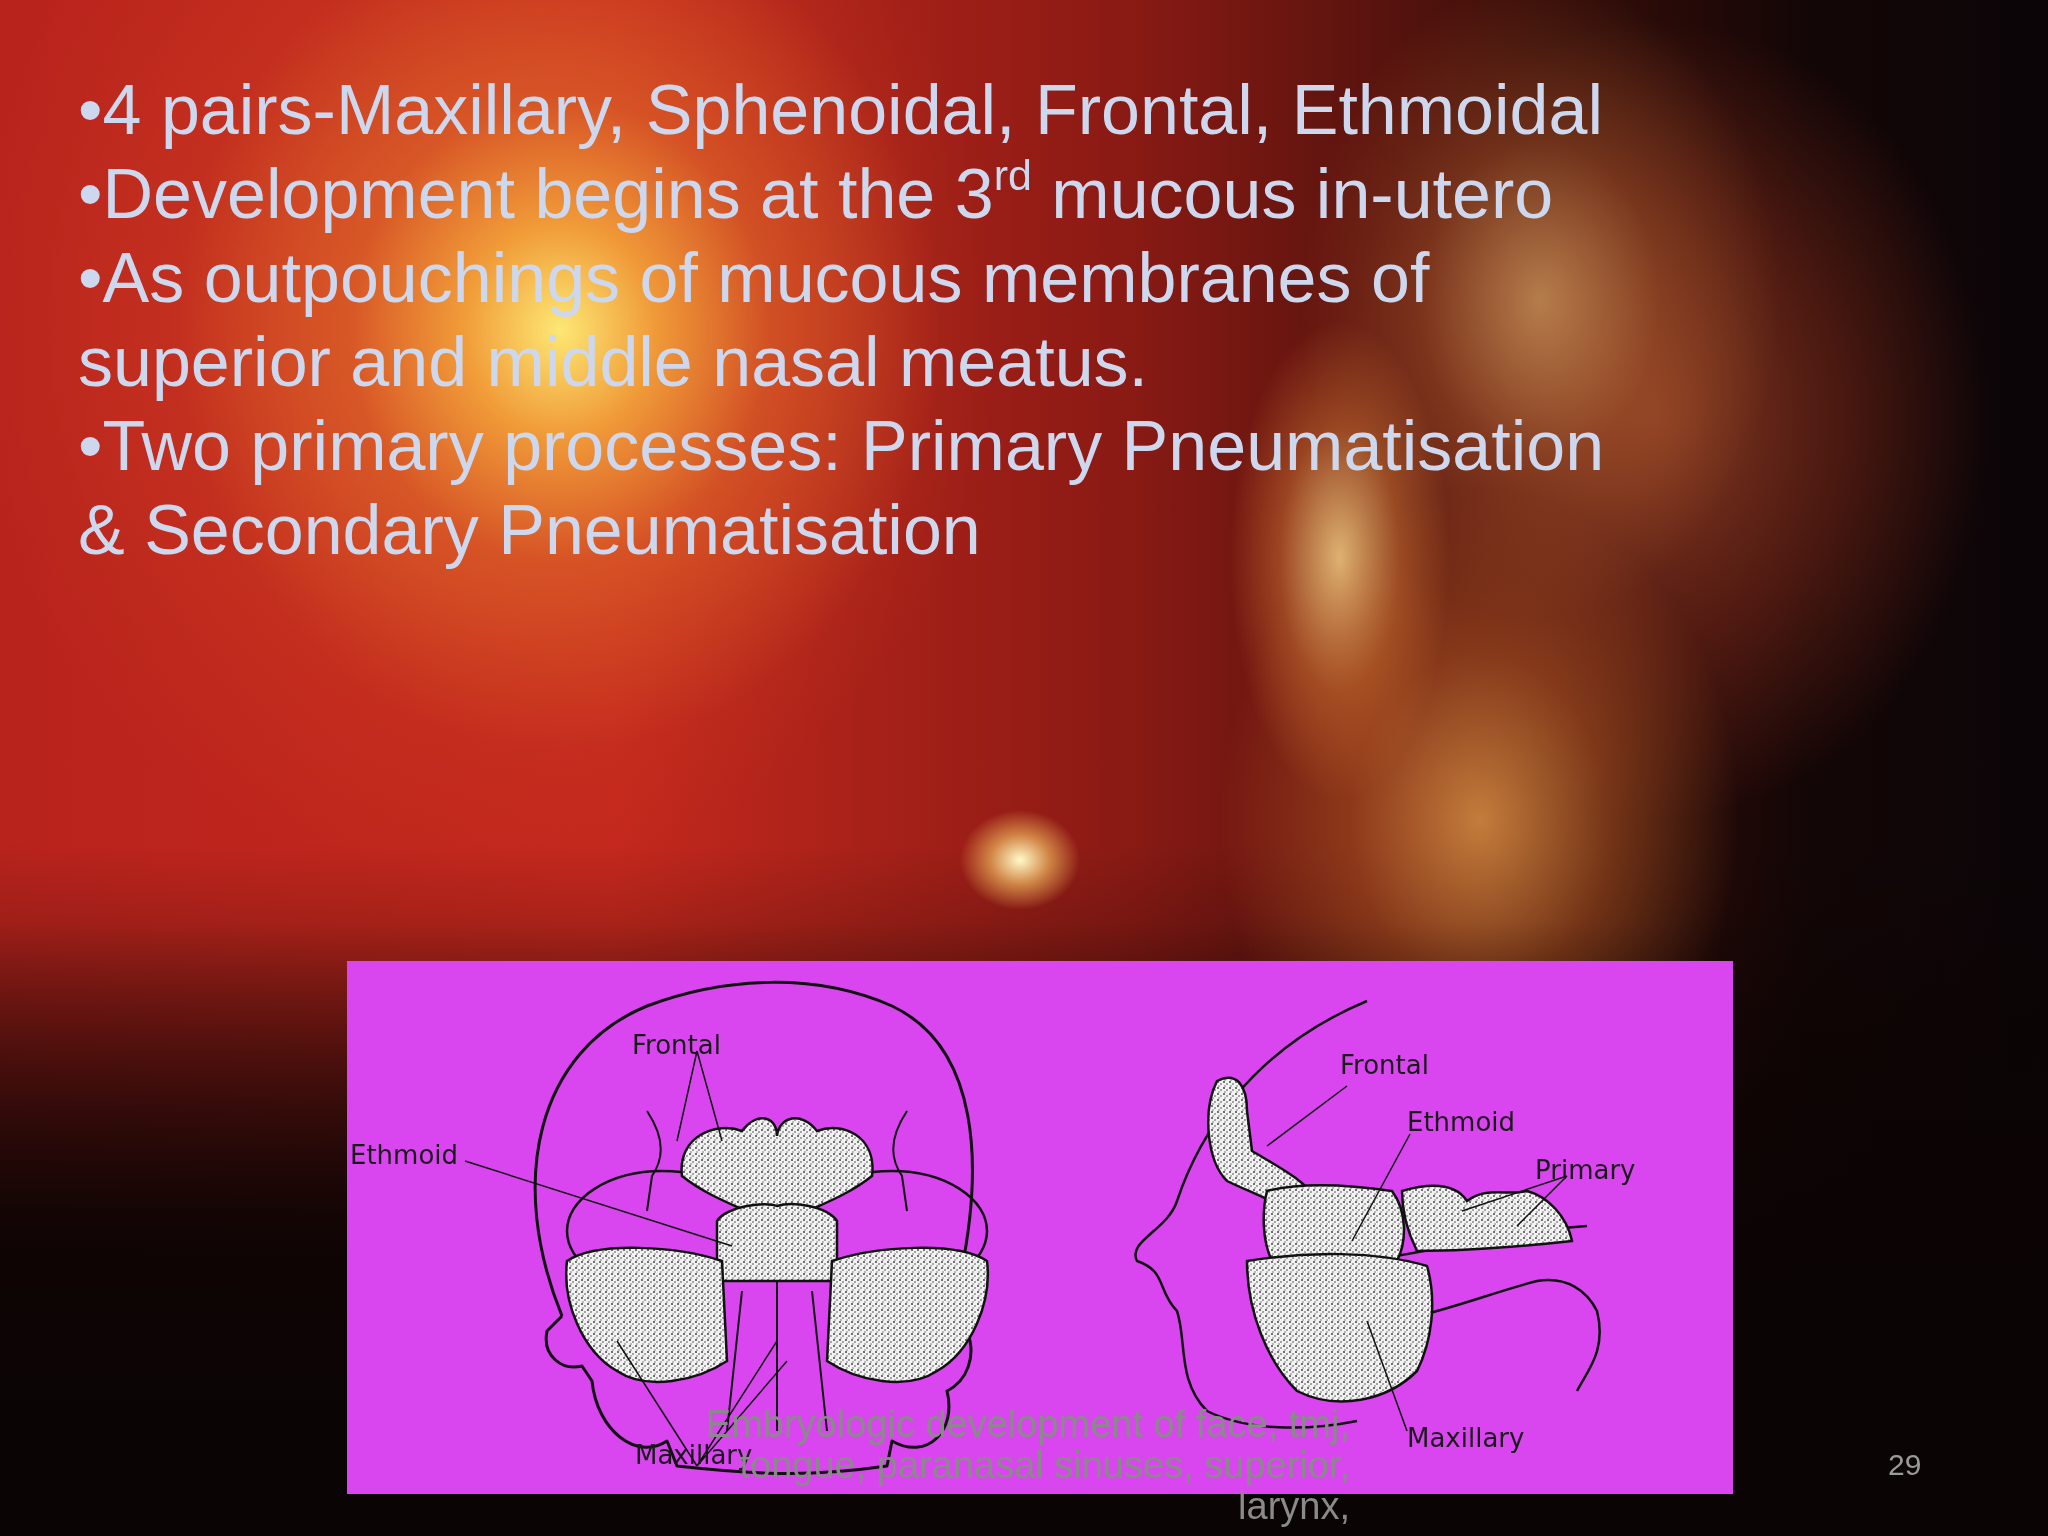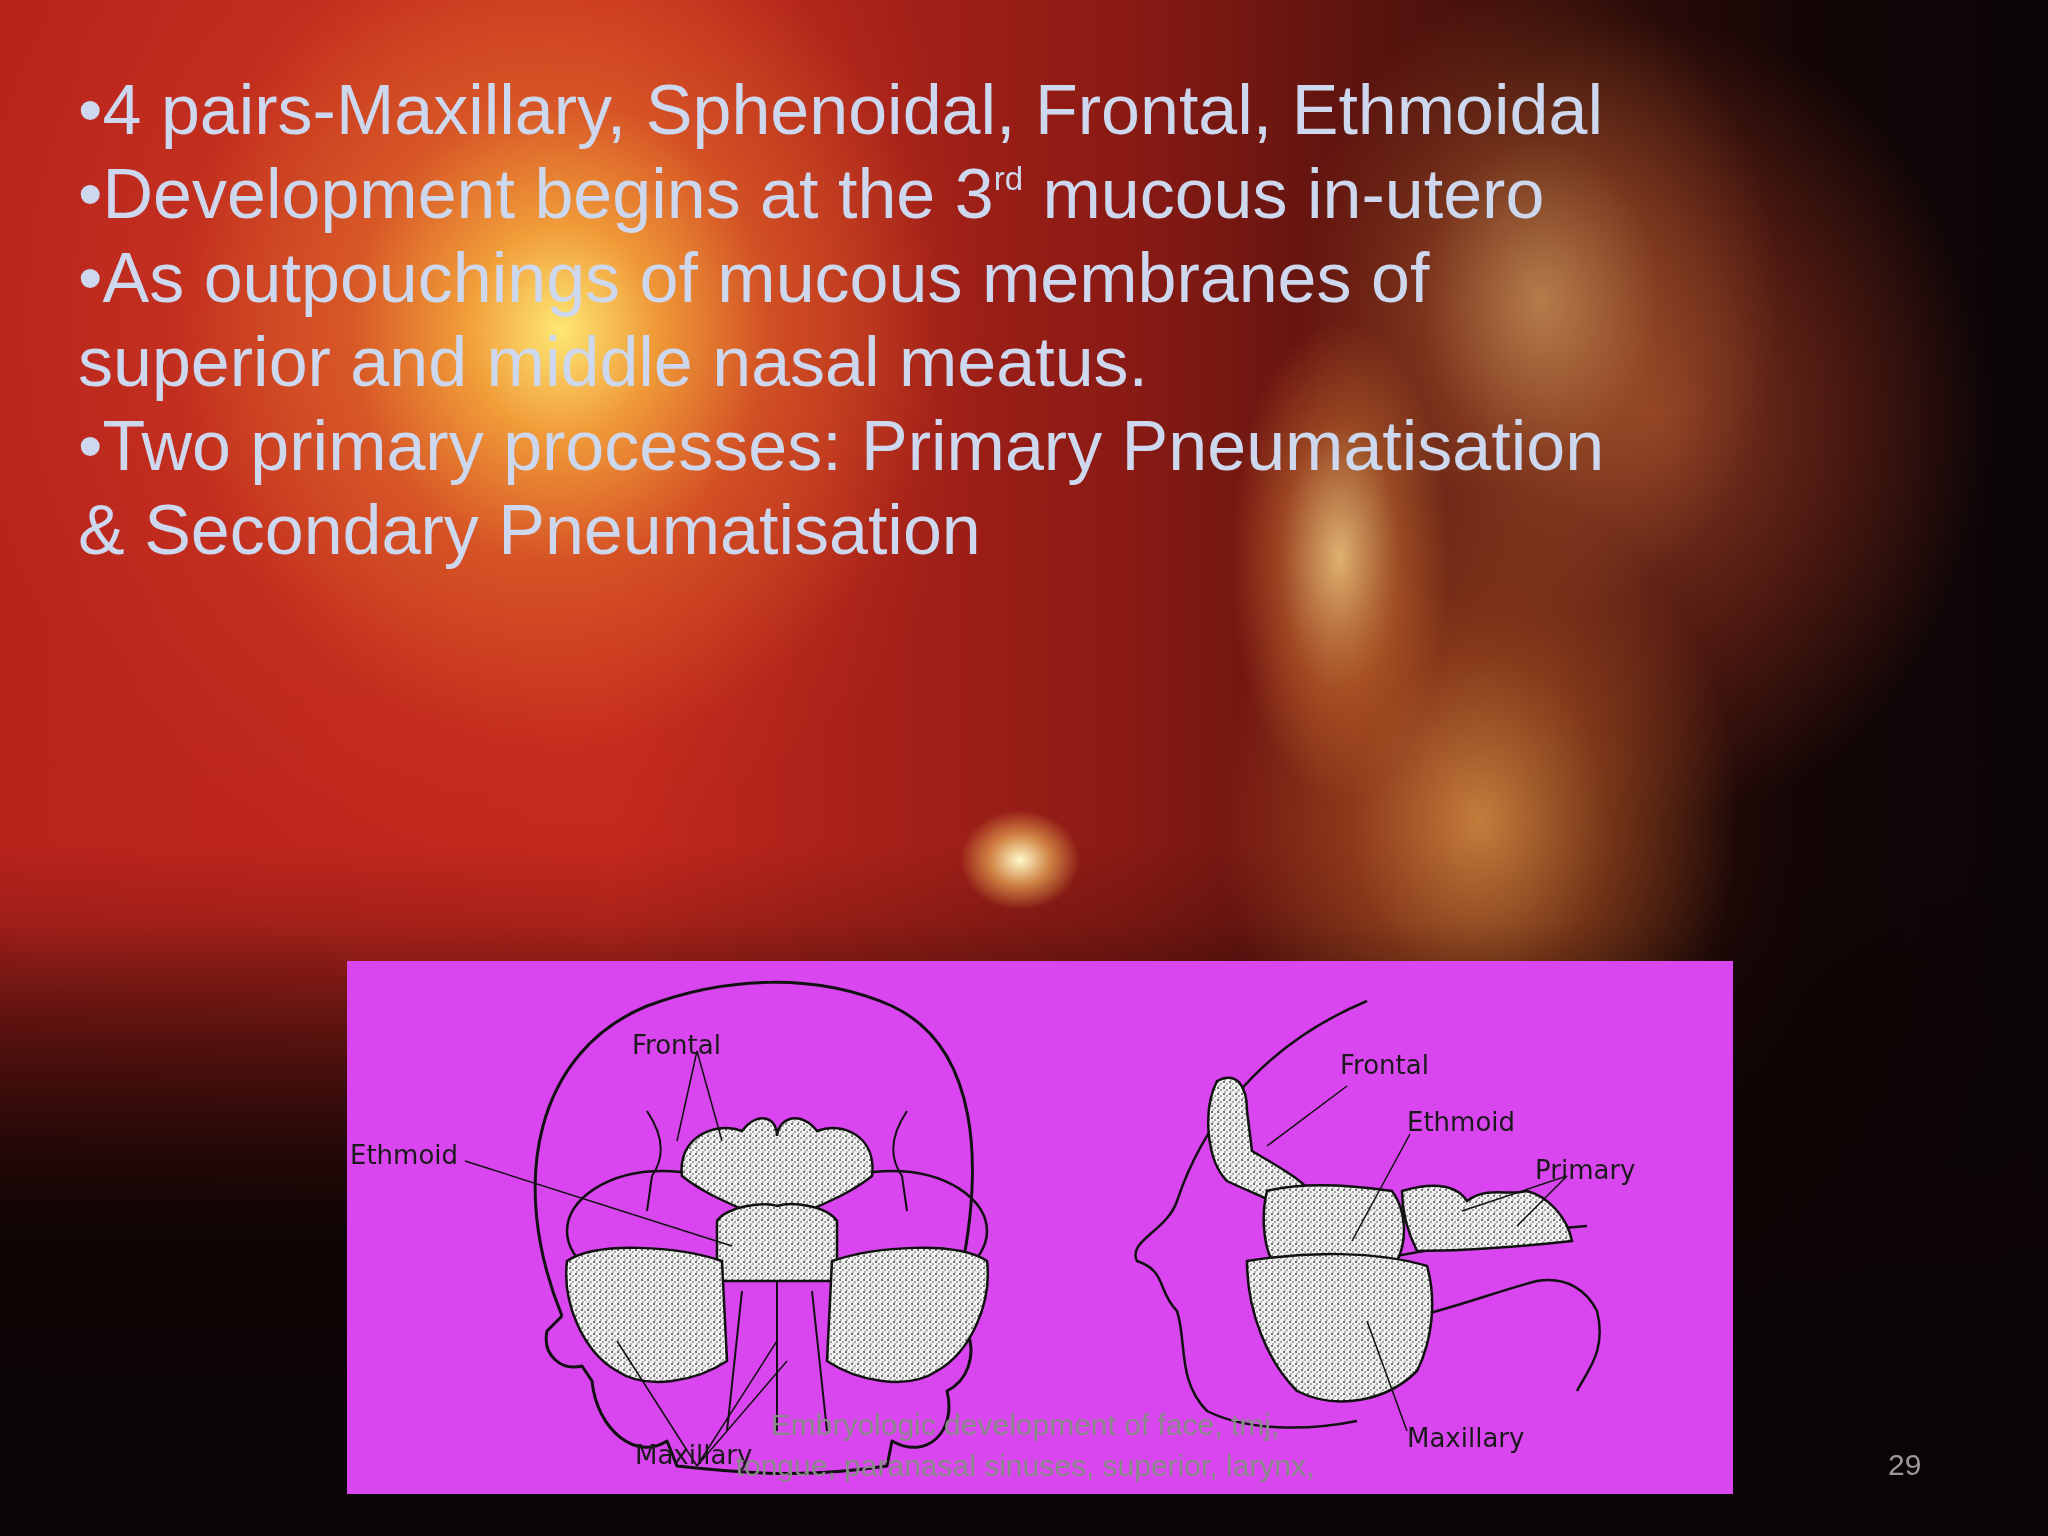--- a/index.html
+++ b/index.html
@@ -40,38 +40,38 @@
     background: linear-gradient(180deg, rgba(0,0,0,0) 60%, rgba(12,4,4,0.9) 80%, #0a0405 100%);
   }
 
   .bullets {
     position: absolute; left: 78px; top: 68px; right: -400px;
     color: #cdd8ef;
     font-size: 70px; line-height: 84px;
     white-space: nowrap;
   }
   .bullet-line { display: block; height: 84px; }
-  .bullet-line sup { font-size: 33px; line-height: 0; position: relative; top: -4px; }
+  .bullet-line sup { font-size: 43px; line-height: 0; position: relative; top: -4px; }
 
   .figure {
     position: absolute; left: 347px; top: 961px; width: 1386px; height: 533px;
     background: #d946ef;
     overflow: hidden;
   }
   .figure svg { position: absolute; left: 0; top: 0; }
   .fig-label {
     position: absolute; font-family: "DejaVu Sans", sans-serif;
     font-size: 26px; color: #1a1a1a; white-space: nowrap;
     transform: translateY(-50%);
   }
 
   .footer {
     position: absolute; left: 700px; width: 650px; top: 1404px;
-    text-align: center; color: #8a8a8a;
-    font-size: 30px; line-height: 41px;
+    text-align: right; color: #8a8a8a;
+    font-size: 38px; line-height: 41px;
   }
   .footer span { display: block; }
   .page-number {
     position: absolute; left: 1888px; top: 1448px;
     color: #9a9a9a; font-size: 30px;
   }
 </style>
 </head>
 <body>
 

